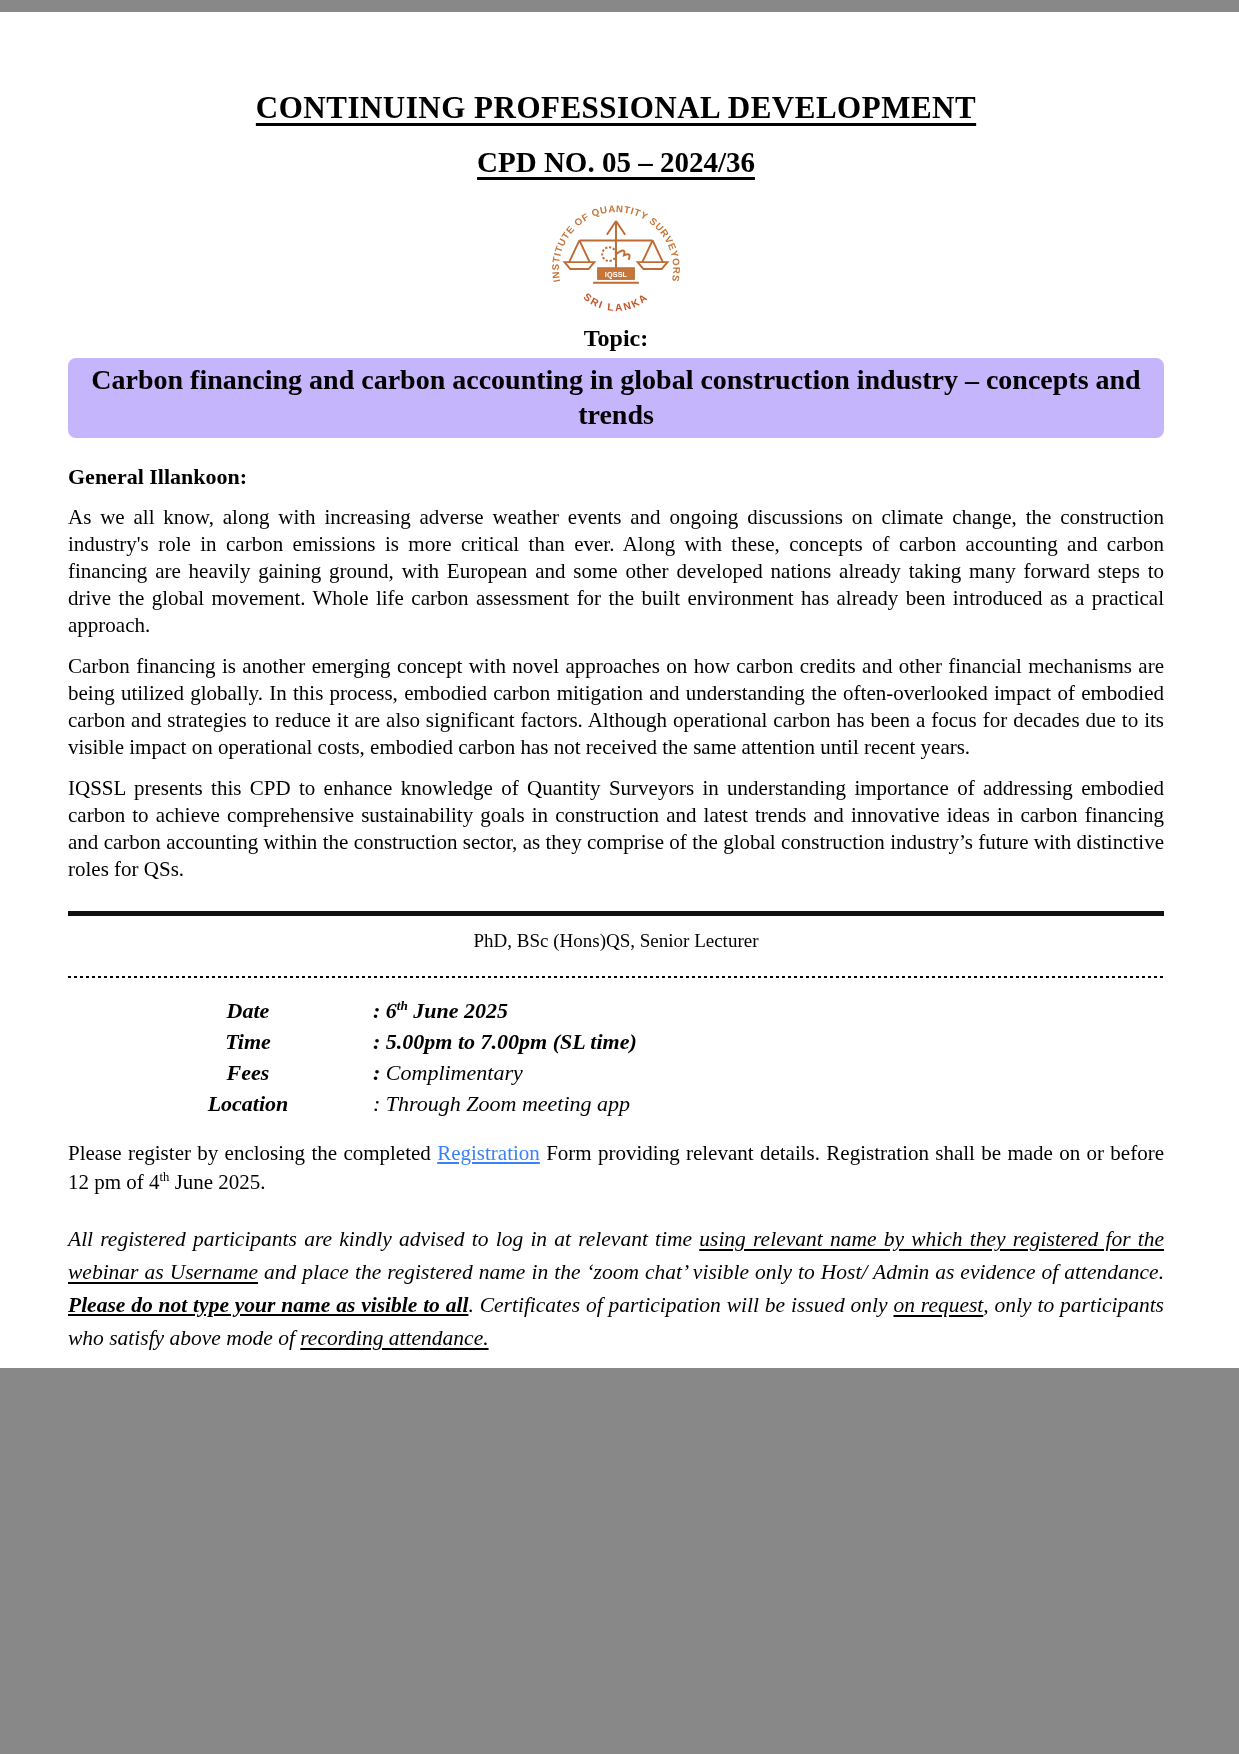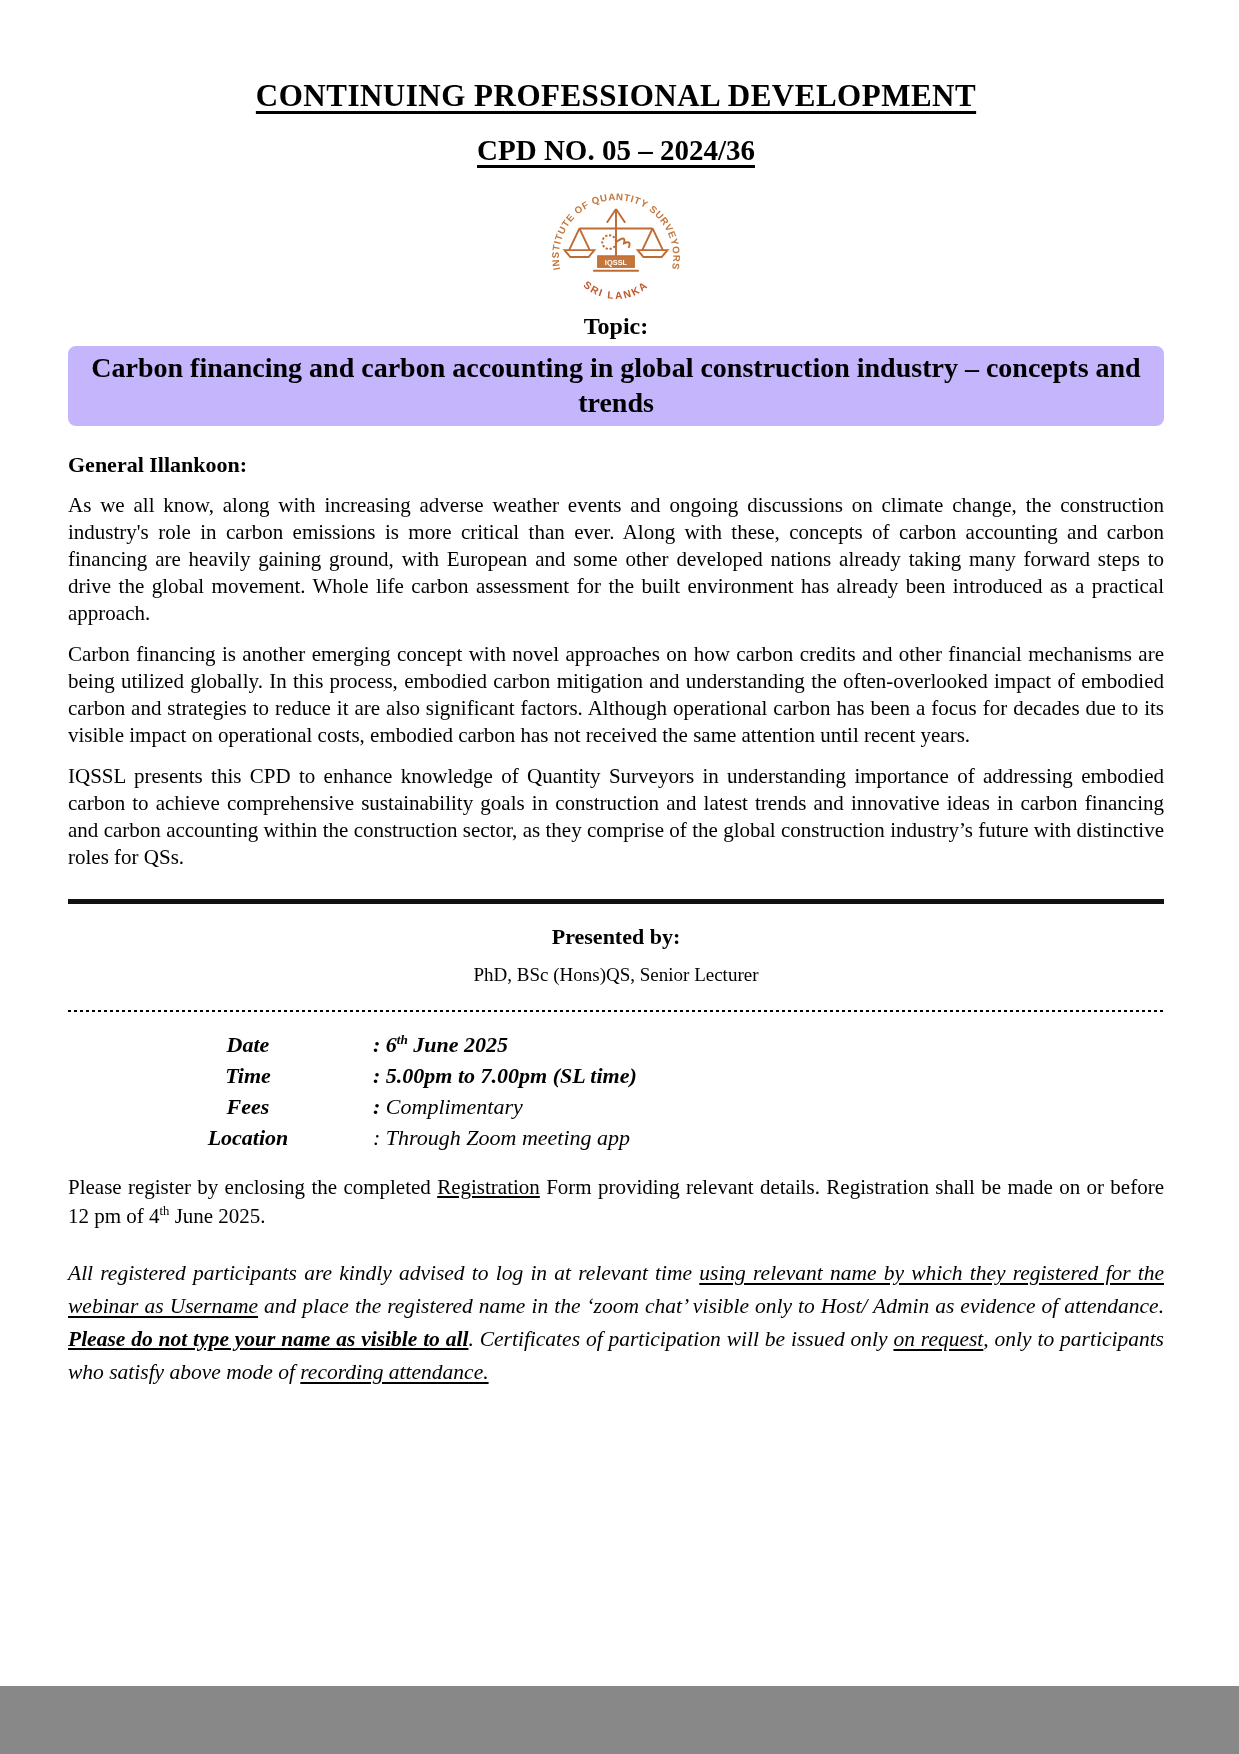--- a/index.html
+++ b/index.html
@@ -1,19 +1,19 @@
 <!DOCTYPE html>
 <html><head>
 <meta charset="utf-8">
 <style>
   html,body{margin:0;padding:0;background:#888;}
   .page{
     position:relative;
-    width:1239px;height:1686px;
-    margin:0 auto;
+    width:1239px;height:1356px;
+    margin:12px auto;
     background:#ffffff;
     font-family:"Liberation Serif","DejaVu Serif",serif;
     color:#000;
     box-sizing:border-box;
     padding:78px 75px 0 68px;
     overflow:hidden;
   }
   .center{text-align:center;}
   .doc-title{
     font-size:31px;font-weight:bold;letter-spacing:.5px;
@@ -51,21 +51,21 @@
   .details{margin:16px 0 0 0;font-size:22px;}
   .details-row{display:flex;line-height:31px;}
   .details-label{
     display:inline-block;width:230px;margin-left:65px;
     text-align:center;font-weight:bold;font-style:italic;
   }
   .details-value{margin-left:10px;font-style:italic;}
   .bold-it{font-weight:bold;font-style:italic;}
   .it{font-style:italic;}
   .reg-para{font-size:21px;line-height:29px;text-align:justify;margin:20px 0 0 0;}
-  .reg-link{color:#000000;text-decoration:underline;cursor:pointer;}
+  .reg-link{color:#3b82f6;text-decoration:underline;cursor:pointer;}
   .advisory{
     font-size:21.5px;line-height:33px;font-style:italic;
     text-align:justify;margin:26px 0 0 0;
   }
   .u{text-decoration:underline;text-underline-offset:3px;}
   .b{font-weight:bold;text-decoration:underline;}
   sup{font-size:60%;line-height:0;}
   .footer{
     position:absolute;left:0;right:0;top:1600px;
   }
@@ -118,21 +118,20 @@
   <div class="topic-banner">Carbon financing and carbon accounting in global construction industry – concepts and trends</div>
 
   <div class="abstract-heading">General Illankoon:</div>
 
   <p class="para">As we all know, along with increasing adverse weather events and ongoing discussions on climate change, the construction industry's role in carbon emissions is more critical than ever. Along with these, concepts of carbon accounting and carbon financing are heavily gaining ground, with European and some other developed nations already taking many forward steps to drive the global movement. Whole life carbon assessment for the built environment has already been introduced as a practical approach.</p>
   <p class="para">Carbon financing is another emerging concept with novel approaches on how carbon credits and other financial mechanisms are being utilized globally. In this process, embodied carbon mitigation and understanding the often-overlooked impact of embodied carbon and strategies to reduce it are also significant factors. Although operational carbon has been a focus for decades due to its visible impact on operational costs, embodied carbon has not received the same attention until recent years.</p>
   <p class="para">IQSSL presents this CPD to enhance knowledge of Quantity Surveyors in understanding importance of addressing embodied carbon to achieve comprehensive sustainability goals in construction and latest trends and innovative ideas in carbon financing and carbon accounting within the construction sector, as they comprise of the global construction industry’s future with distinctive roles for QSs.</p>
 
   <hr class="thick-rule">
 
-  <div class="presented-heading center">Presented by:</div>
   <div class="presenter-creds center">PhD, BSc (Hons)QS, Senior Lecturer</div>
 
   <hr class="dashed-rule">
 
   <div class="details">
     <div class="details-row">
       <span class="details-label">Date</span>
       <span class="details-value bold-it"><span>: 6</span><sup>th</sup><span> June 2025</span></span>
     </div>
     <div class="details-row">

